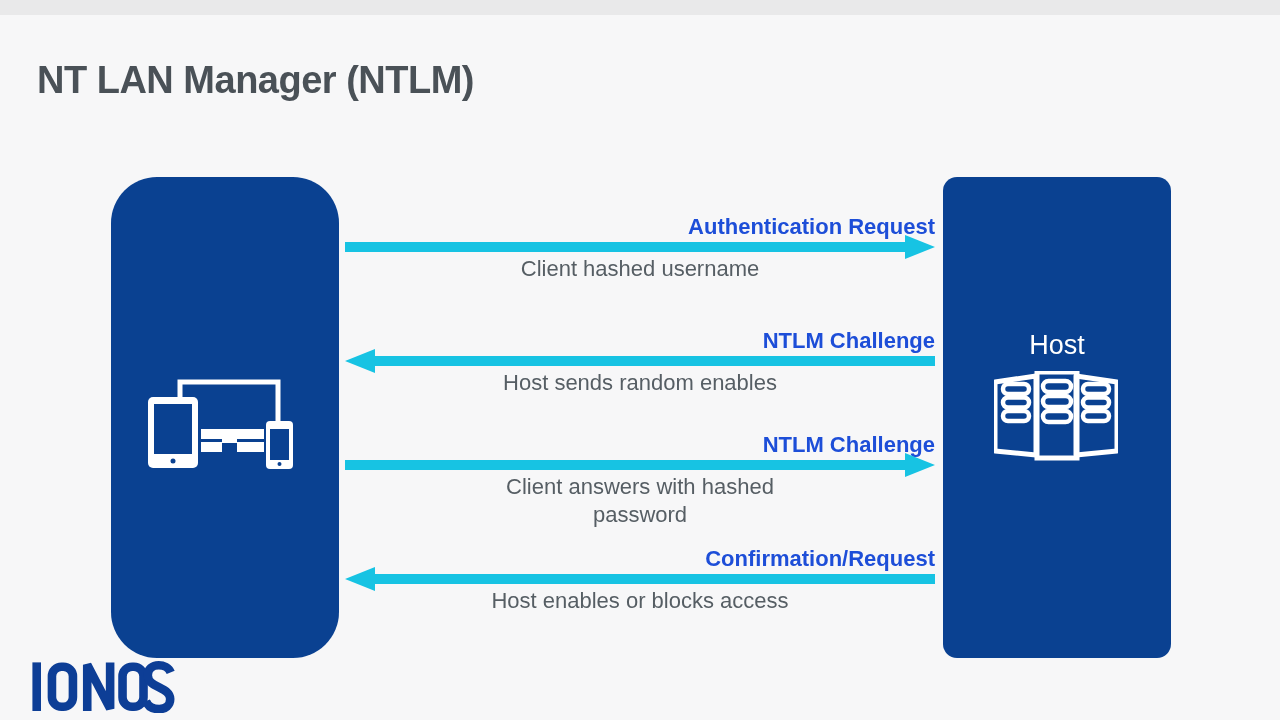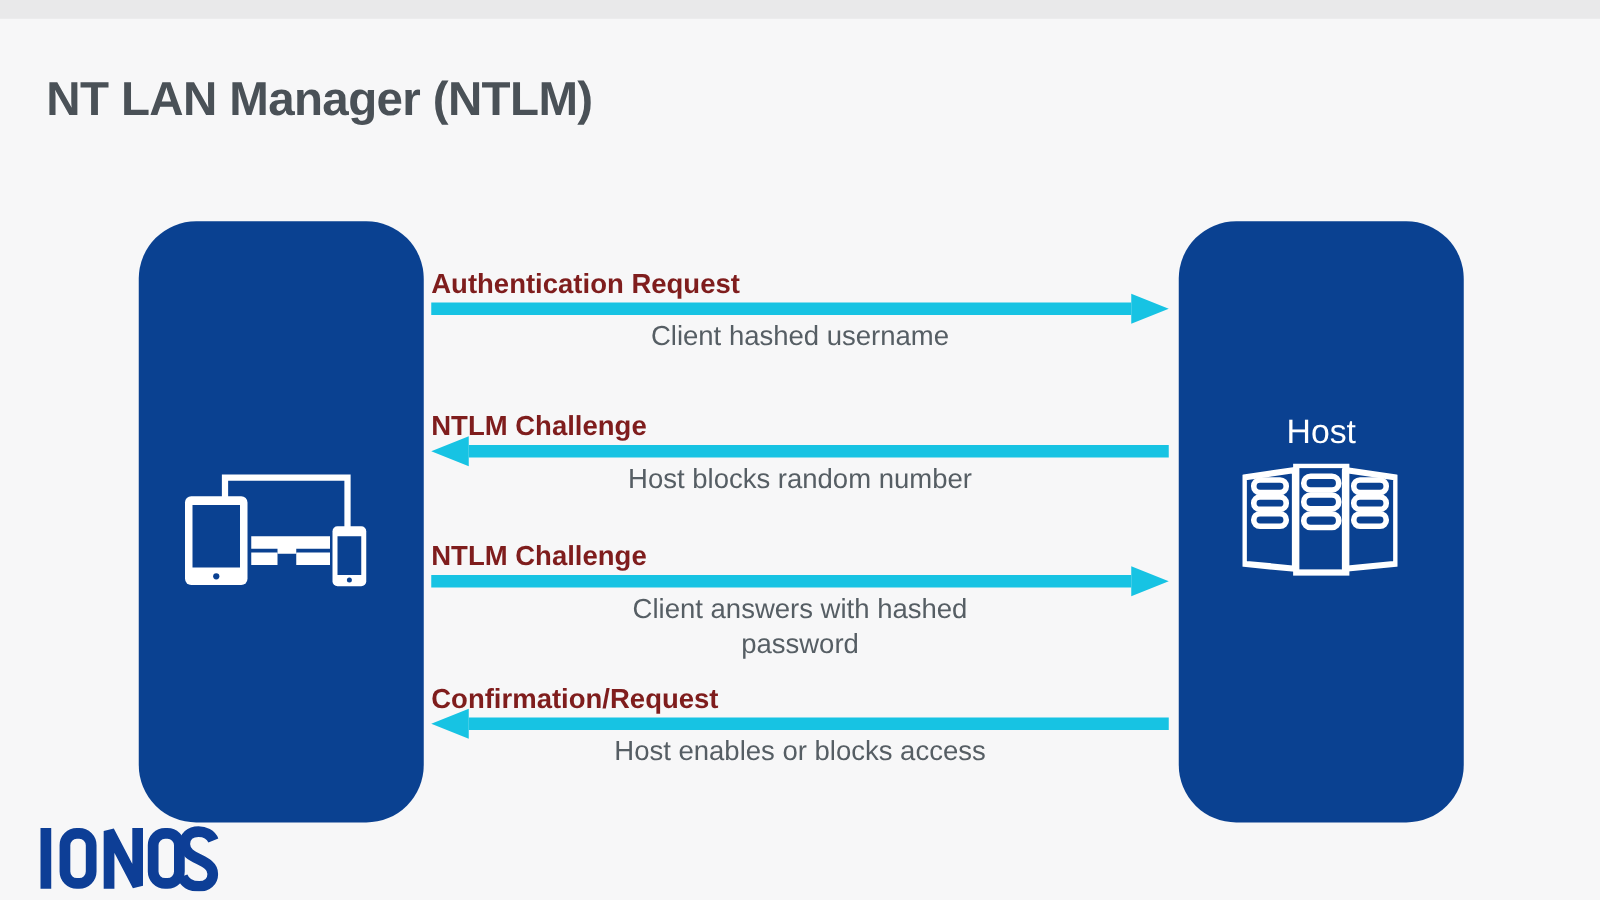--- a/index.html
+++ b/index.html
@@ -19,31 +19,31 @@
   }
   .subtitle{
     position:absolute; left:38px; top:99px;
     font-size:21px; font-weight:700; color:var(--heading);
   }
   .node{
     position:absolute; top:162px; width:228px; height:481px;
     background:var(--node); border-radius:46px;
   }
   .node.client{left:111px;}
-  .node.host{left:943px;}
+  .node.host{left:943px;border-radius:14px;}
   .node-label{
     position:absolute; top:153px; left:0; width:100%;
     text-align:center; font-size:27px; font-weight:400; color:var(--node-text);
   }
   .client-icon{position:absolute; left:36px; top:197px; width:150px; height:105px;}
   .host-icon{position:absolute; left:51px; top:194px; width:124px; height:94px;}
   .flow{position:absolute; left:345px; width:590px;}
   .flow-title{
-    position:absolute; top:0; left:0; width:100%; text-align:left;
-    font-size:22px; line-height:24px; font-weight:700; color:#7f1d1d;
+    position:absolute; top:0; left:0; width:100%; text-align:right;
+    font-size:22px; line-height:24px; font-weight:700; color:#1d4ed8;
   }
   .flow-desc{
     position:absolute; top:40px; left:0; width:100%; text-align:center;
     font-size:22px; line-height:28px; font-weight:400; color:var(--body);
   }
   .flow-desc .wrap{display:inline-block; max-width:340px;}
   .arrow{position:absolute; top:20px; left:0; width:590px; height:24px;}
   .arrow .line{position:absolute; top:7px; height:10px; width:560px; background:var(--arrow);}
   .arrow.right .line{left:0;}
   .arrow.left  .line{left:30px;}
@@ -113,21 +113,21 @@
     </div>
     <div class="flow-desc">Client hashed username</div>
   </div>
 
   <div class="flow flow2">
     <div class="flow-title">NTLM Challenge</div>
     <div class="arrow left">
       <div class="line"></div>
       <div class="head"></div>
     </div>
-    <div class="flow-desc">Host blocks random number</div>
+    <div class="flow-desc">Host sends random enables</div>
   </div>
 
   <div class="flow flow3">
     <div class="flow-title">NTLM Challenge</div>
     <div class="arrow right">
       <div class="line"></div>
       <div class="head"></div>
     </div>
     <div class="flow-desc">
       <span class="wrap">Client answers with hashed password</span>

